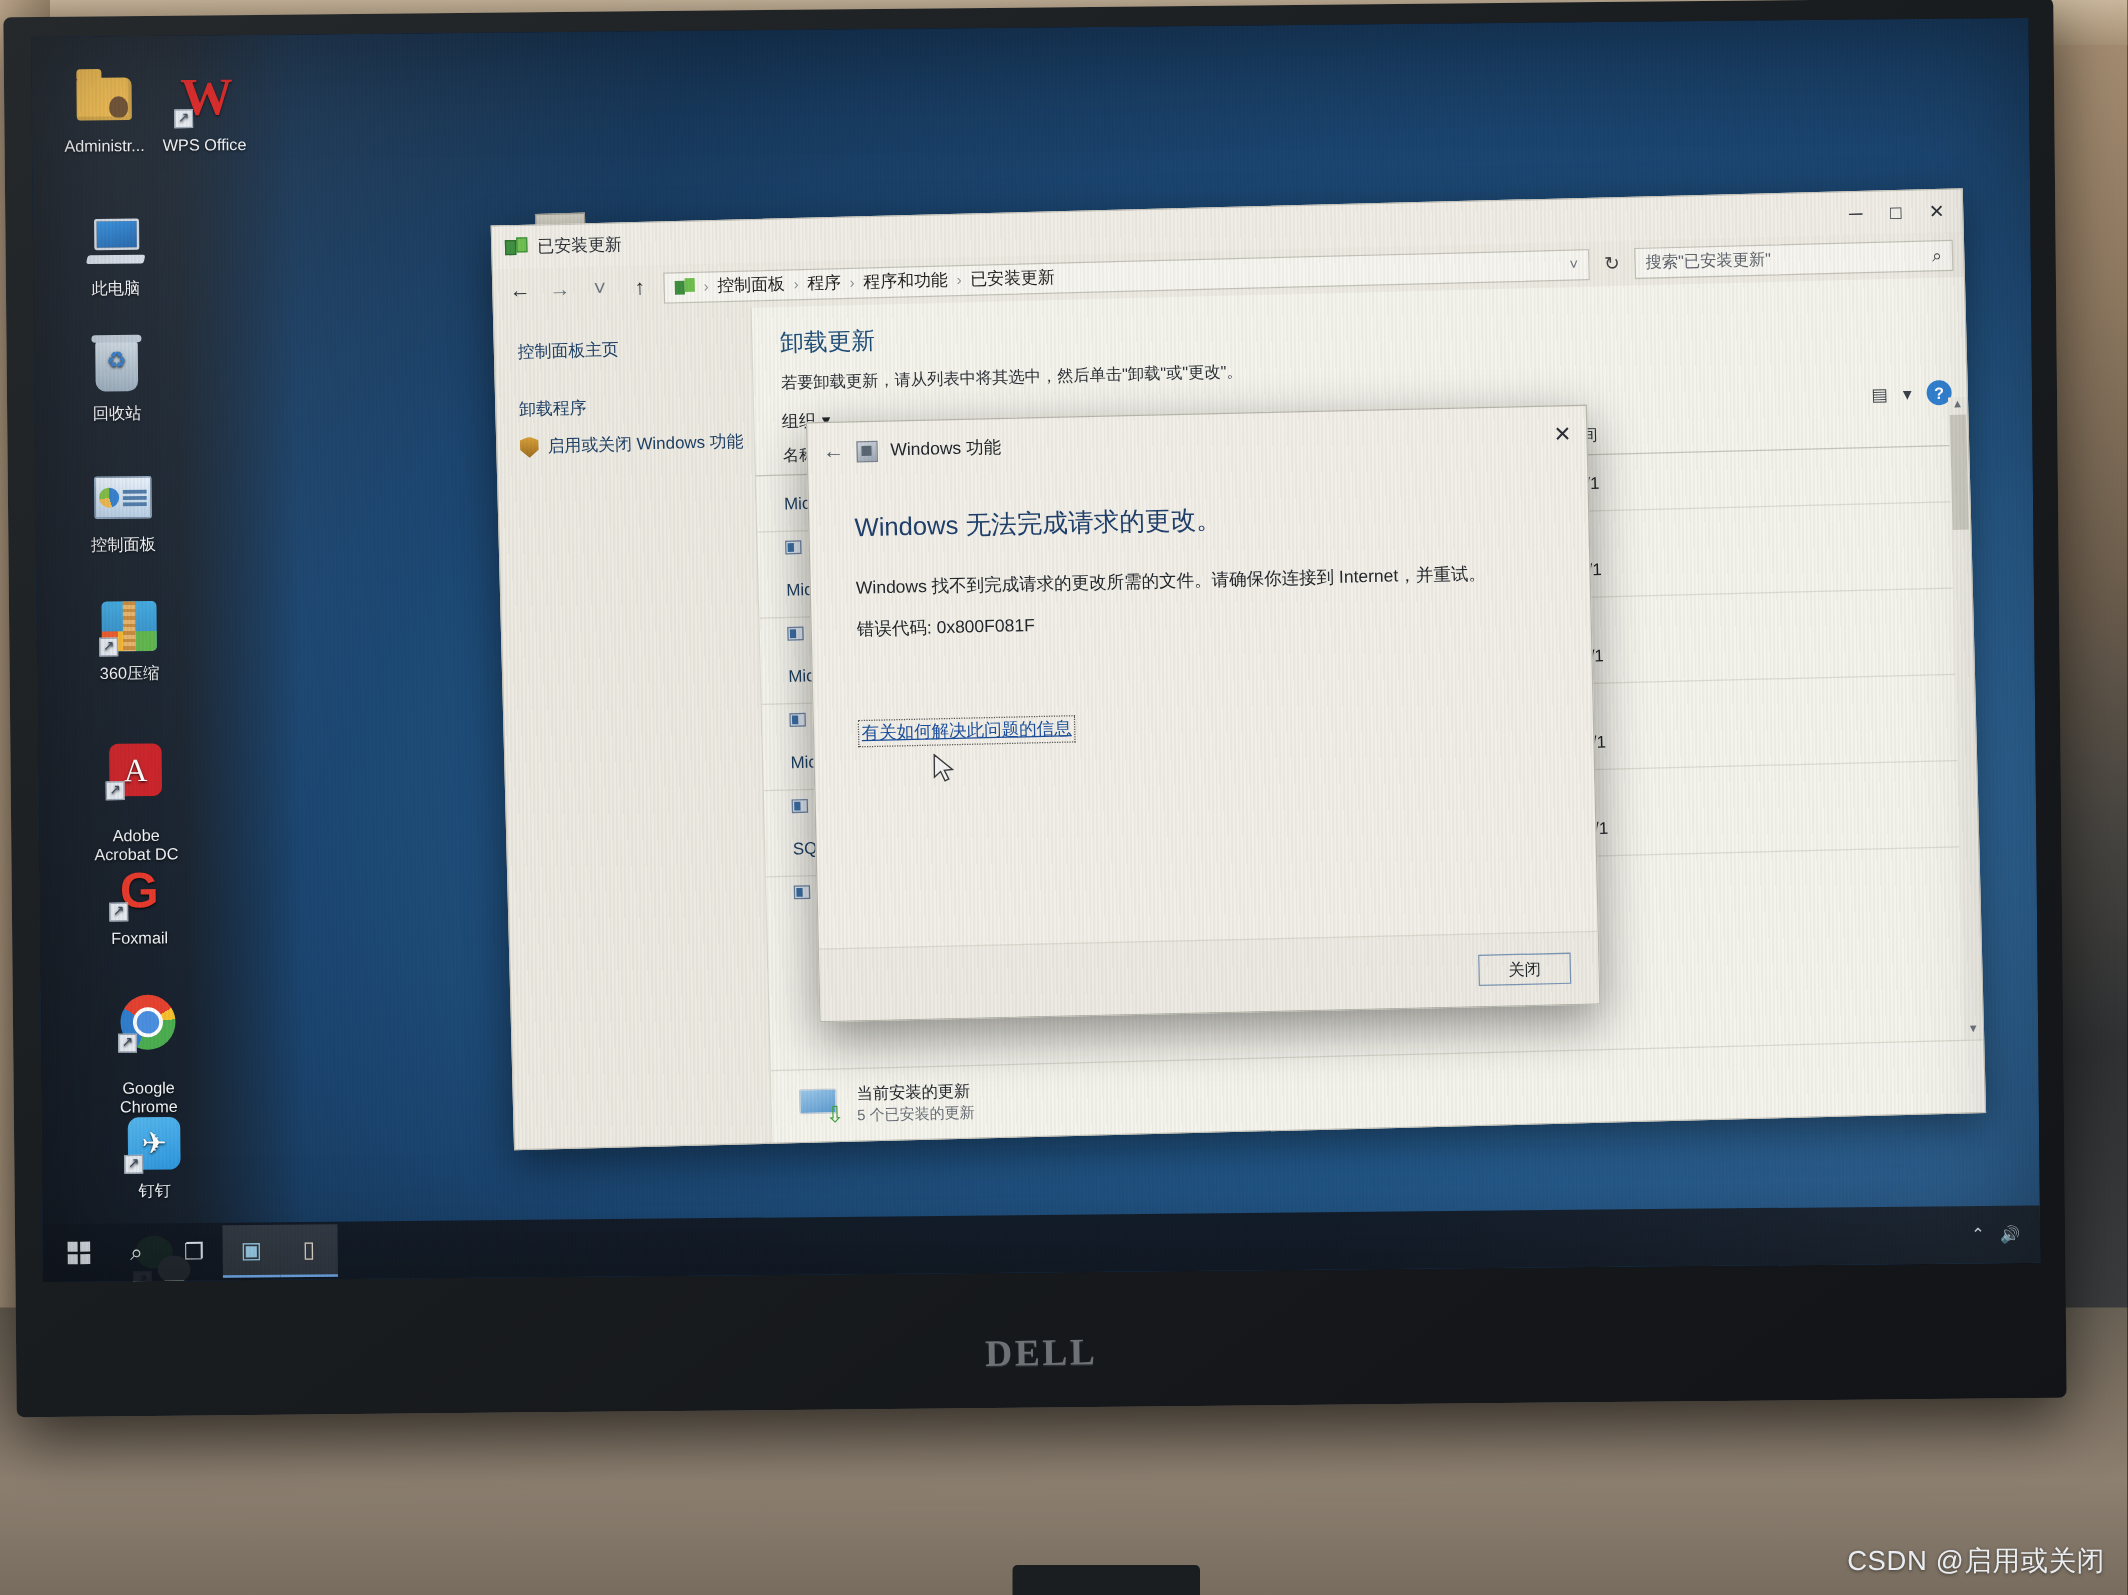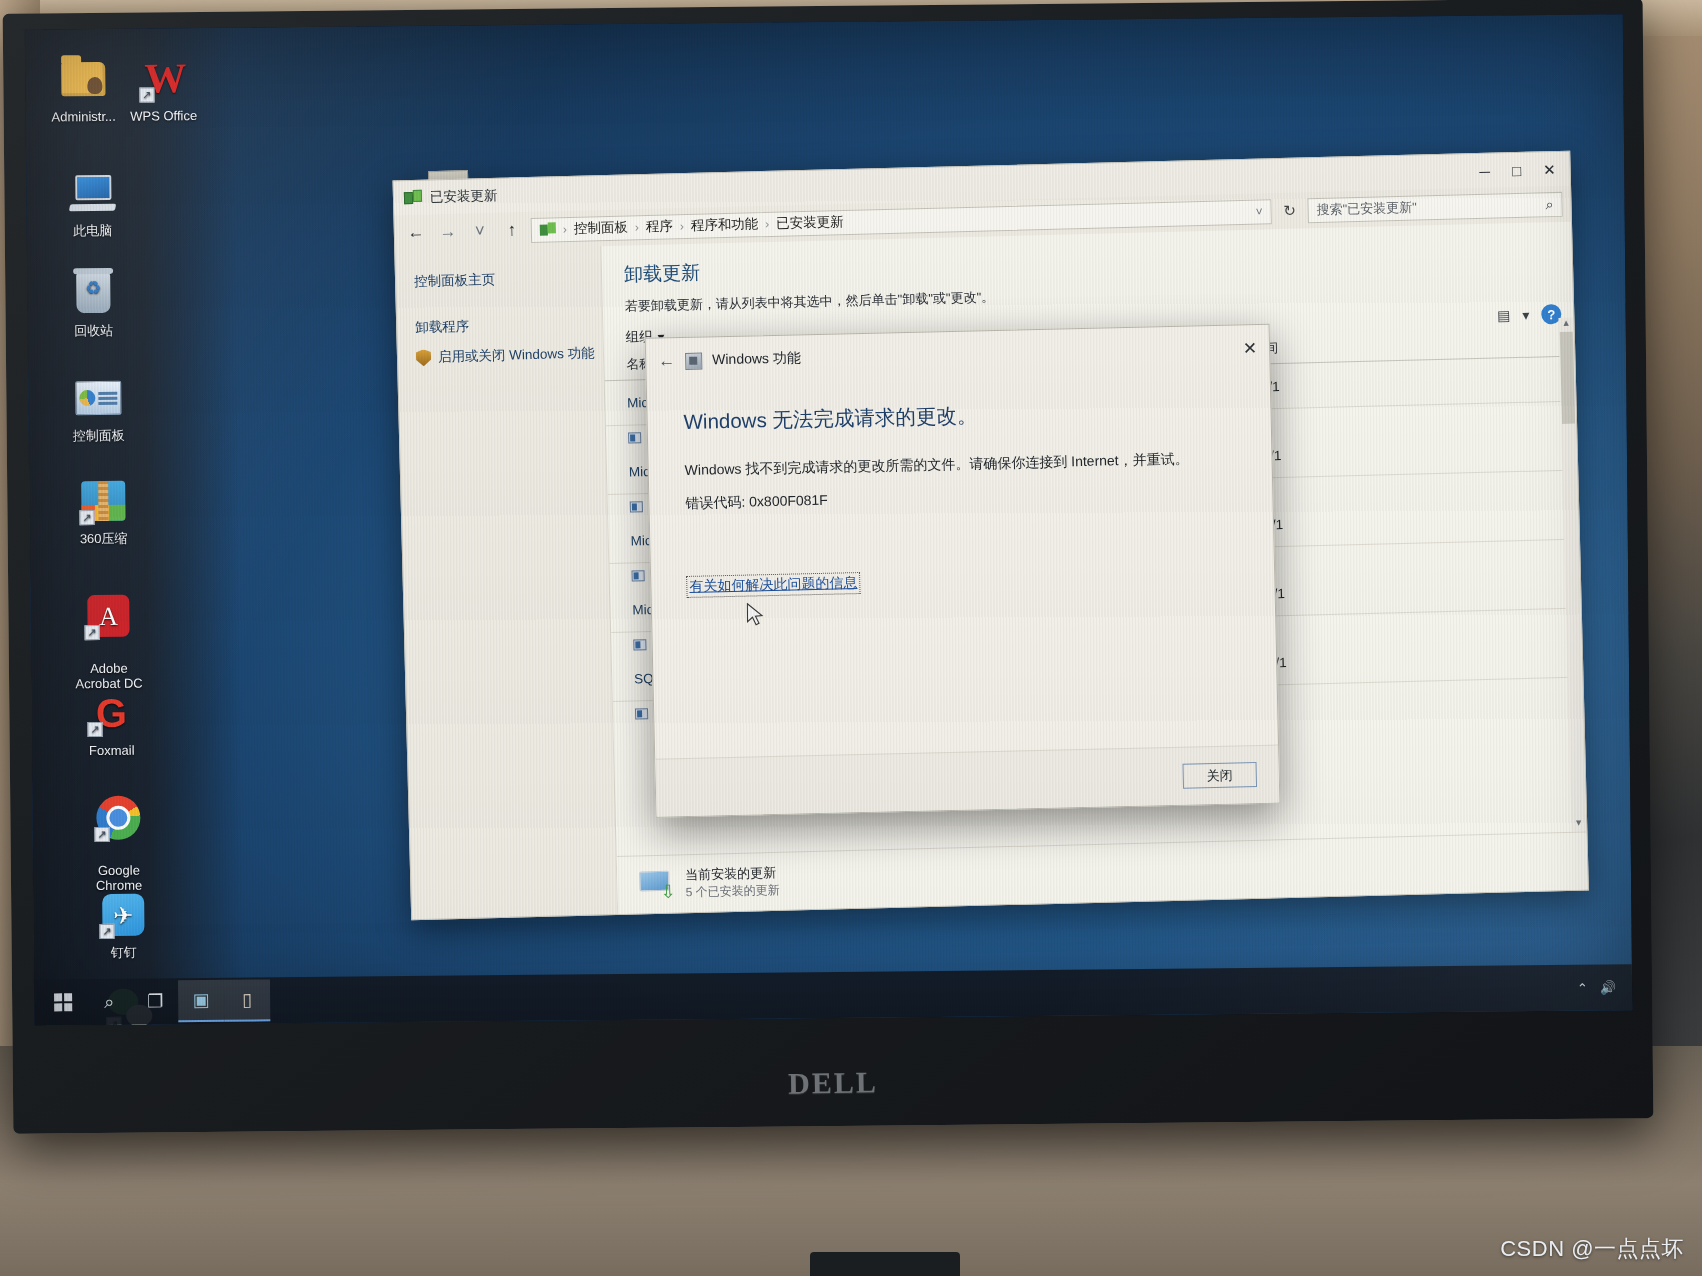--- a/index.html
+++ b/index.html
@@ -646,14 +646,14 @@
 
       <div id="glare"></div>
       <div id="moire"></div>
       <div id="blurlayer"></div>
     </div>
 
     <div id="dell-badge">DELL</div>
   </div>
   <div id="monitor-stand"></div>
 
-  <div id="watermark">CSDN @一点点坏</div>
+  <div id="watermark">CSDN @启用或关闭</div>
 </div>
 
 </body></html>

